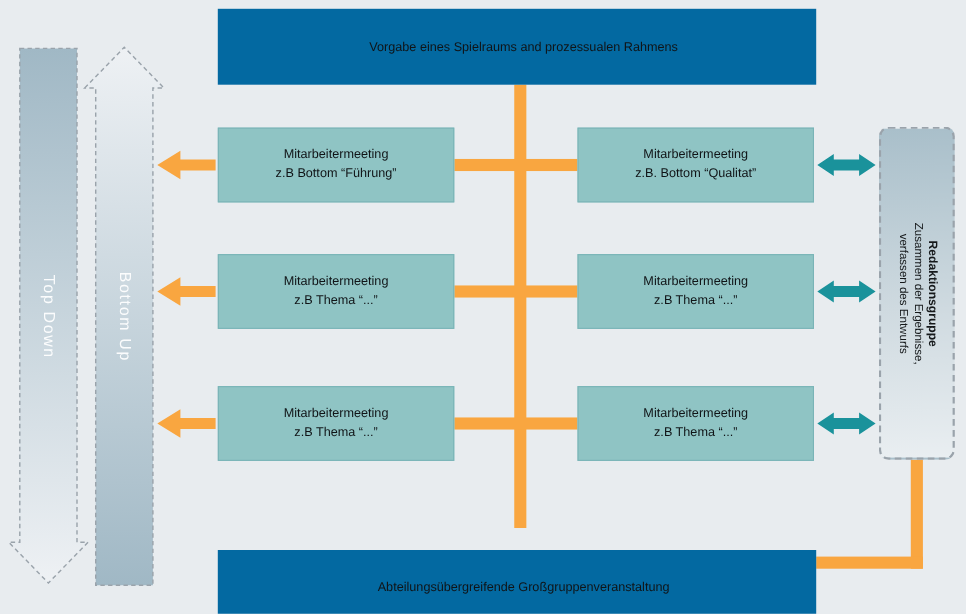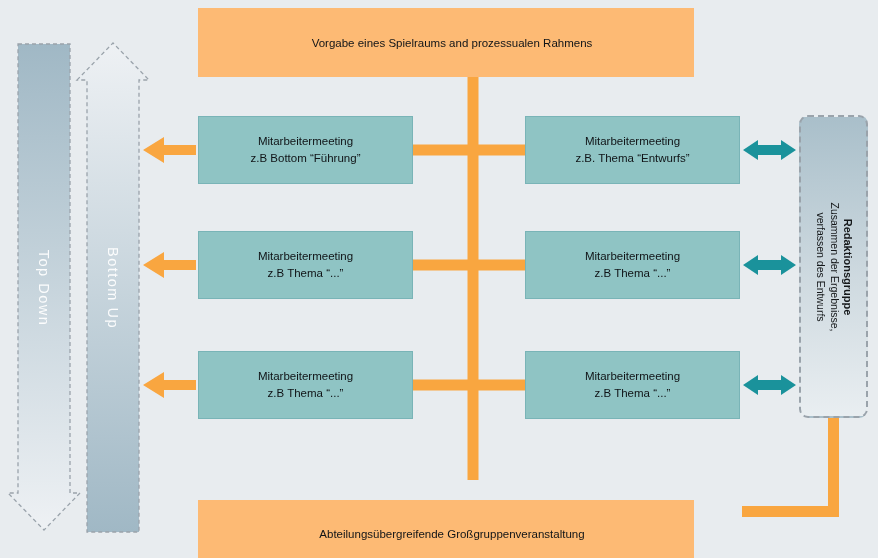--- a/index.html
+++ b/index.html
@@ -16,22 +16,22 @@
     background: #e8ecef;
   }
   #connector-layer {
     position: absolute;
     left: 0; top: 0;
     width: 878px; height: 558px;
   }
   .banner {
     position: absolute;
     left: 198px;
-    width: 496px;
-    background: #fdba74;
+    width: 544px;
+    background: #0369a1;
     display: flex;
     align-items: center;
     justify-content: center;
     text-align: center;
     font-size: 11.5px;
     color: #101417;
     padding-left: 12px;
   }
   .banner-top { top: 8px; height: 69px; }
   .banner-bottom { top: 500px; height: 68px; }
@@ -140,21 +140,21 @@
     <span>Mitarbeitermeeting</span>
     <span>z.B Thema “...”</span>
   </div>
   <div class="meeting-box col-left row-3">
     <span>Mitarbeitermeeting</span>
     <span>z.B Thema “...”</span>
   </div>
 
   <div class="meeting-box col-right row-1">
     <span>Mitarbeitermeeting</span>
-    <span>z.B. Thema “Entwurfs”</span>
+    <span>z.B. Bottom “Qualitat”</span>
   </div>
   <div class="meeting-box col-right row-2">
     <span>Mitarbeitermeeting</span>
     <span>z.B Thema “...”</span>
   </div>
   <div class="meeting-box col-right row-3">
     <span>Mitarbeitermeeting</span>
     <span>z.B Thema “...”</span>
   </div>
 

